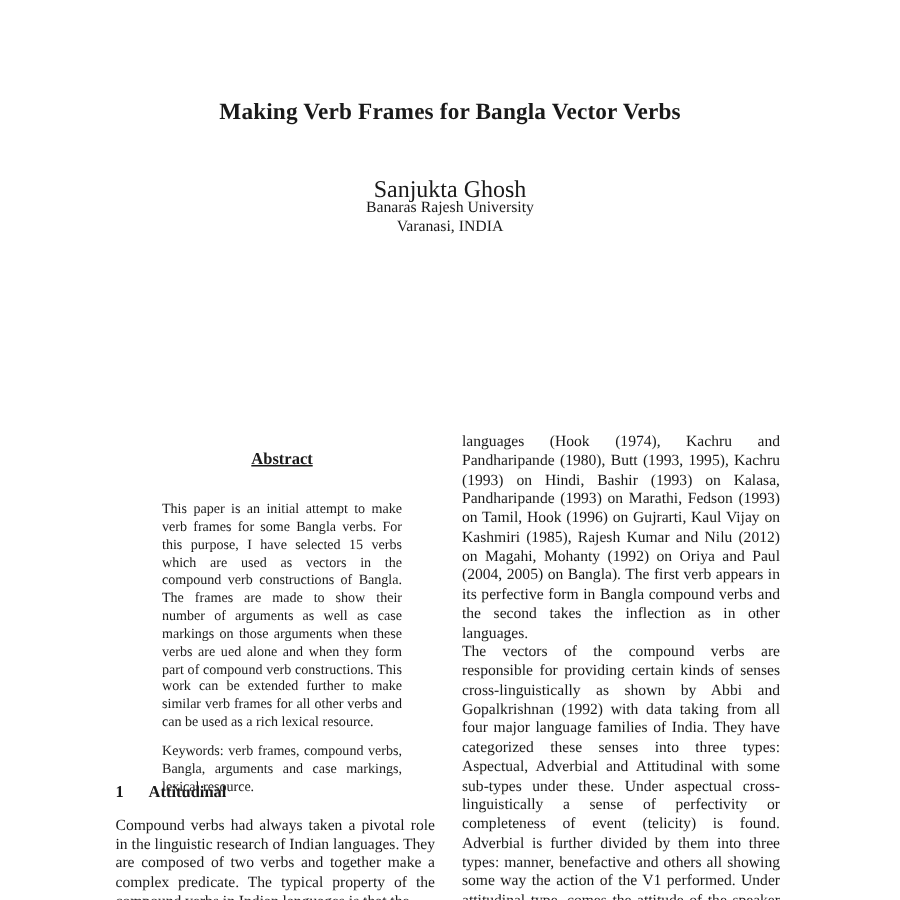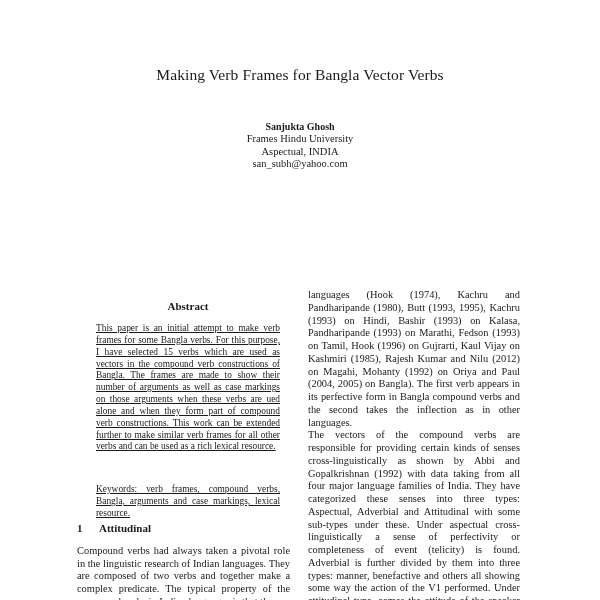--- a/index.html
+++ b/index.html
@@ -1,41 +1,40 @@
 <!DOCTYPE html>
 <html><head>
 <meta charset="utf-8">
 <style>
   html, body { margin:0; padding:0; background:#ffffff; }
   body { width:600px; height:600px; overflow:hidden; position:relative;
          font-family:"Liberation Serif", "DejaVu Serif", serif; color:#1a1a1a; }
   .title { position:absolute; top:66px; left:0; width:600px; text-align:center;
-           font-weight:normal; font-size:15.5px; letter-spacing:0.1px; }
+           font-weight:bold; font-size:15.5px; letter-spacing:0.1px; }
   .author { position:absolute; top:121px; left:0; width:600px; text-align:center; font-size:10.5px; line-height:12.3px; }
-  .author .name { font-weight:bold; font-size:10px; }
-  .abs-h { position:absolute; top:300px; left:96px; width:184px; text-align:center; font-weight:bold; font-size:11px; }
+  .author .name { font-weight:normal; font-size:16px; }
+  .abs-h { position:absolute; top:300px; left:96px; width:184px; text-align:center; font-weight:bold; font-size:11px;text-decoration:underline; }
   .abs { position:absolute; left:96px; width:184px; font-size:9.4px; line-height:11.85px; text-align:justify; }
-  .abs p { margin:0;text-decoration:underline; }
+  .abs p { margin:12px; }
   .sec-h { position:absolute; top:522px; left:77px; font-weight:bold; font-size:11px; }
   .sec-h .num { display:inline-block; width:22px; }
   .intro { position:absolute; top:545px; left:77px; width:213px; font-size:10.4px; line-height:12.7px; text-align:justify; margin:0; }
   .rcol { position:absolute; top:289px; left:308px; width:212px; font-size:10.4px; line-height:12.75px; text-align:justify; }
   .rcol p { margin:0; }
   .rcol p.indent { text-indent:0; }
 </style>
 </head>
 <body>
 
 <div class="title">Making Verb Frames for Bangla Vector Verbs</div>
 
 <div class="author">
   <div class="name">Sanjukta Ghosh</div>
-  <div>Frames Hindu University</div>
-  <div>Aspectual, INDIA</div>
-  <div>san_subh@yahoo.com</div>
+  <div>Banaras Rajesh University</div>
+  <div>Varanasi, INDIA</div>
 </div>
 
 <div class="abs-h">Abstract</div>
 <div class="abs" style="top:323px;">
   <p>This paper is an initial attempt to make verb frames for some Bangla verbs. For this purpose, I have selected 15 verbs which are used as vectors in the compound verb constructions of Bangla. The frames are made to show their number of arguments as well as case markings on those arguments when these verbs are ued alone and when they form part of compound verb constructions. This work can be extended further to make similar verb frames for all other verbs and can be used as a rich lexical resource.</p>
 </div>
 <div class="abs" style="top:484px;">
   <p>Keywords: verb frames, compound verbs, Bangla, arguments and case markings, lexical resource.</p>
 </div>
 

